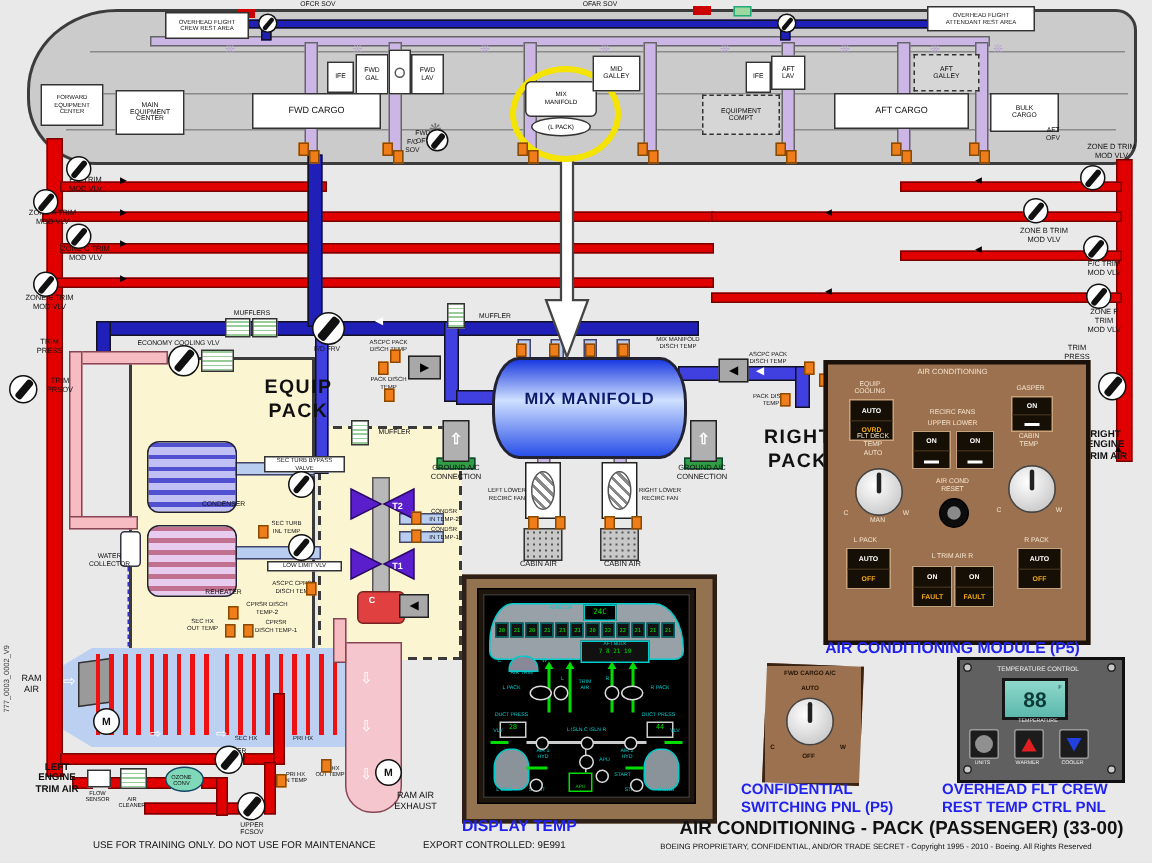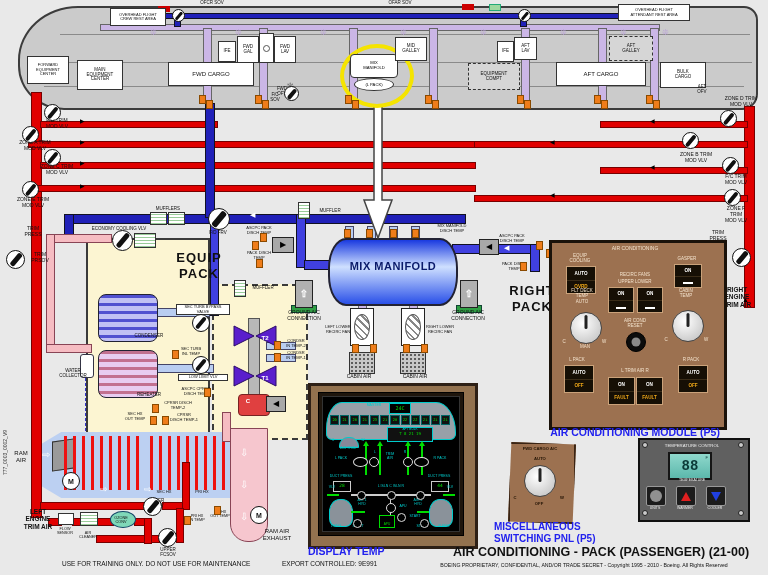--- a/index.html
+++ b/index.html
@@ -83,21 +83,21 @@
   #plane{position:absolute;left:3px;top:5px;width:128px;height:36px;background:#98a0a8;border:1px solid #0cc;border-radius:16px 20px 6px 6px/70% 80% 15% 15%;z-index:52;}
   #ztrow{position:absolute;left:7px;top:18px;width:120px;height:10px;display:flex;gap:1px;z-index:53;}
   #ztrow span{flex:1;background:#111;border:0.5px solid #066;color:#0e0;font-size:3.6px;display:flex;align-items:center;justify-content:center;font-family:"DejaVu Sans Mono",monospace;}
   .eng{position:absolute;width:22px;height:26px;background:#8a929a;border:1px solid #0cc;border-radius:45% 45% 30% 30%;z-index:53;}
   
   #miscp{position:absolute;left:508px;top:442px;width:64px;height:78px;background:#9c7150;border:2px solid #3a2414;clip-path:polygon(5% 0,100% 3%,95% 100%,0 97%);z-index:50;}
   .mtxt{position:absolute;color:#241405;font-size:4.2px;font-weight:bold;text-align:center;z-index:51;}
   
   #tempp{position:absolute;left:638px;top:438px;width:108px;height:80px;background:#606060;border:2px solid #101010;z-index:50;}
   #lcd{position:absolute;left:668px;top:452px;width:40px;height:24px;background:linear-gradient(#8fd8cc,#5cb8ac);border:2px solid #151515;z-index:51;display:flex;align-items:center;justify-content:center;}
-  #lcd b{color:#0c3b38;font-family:Liberation Mono, monospace;font-size:14px;}
+  #lcd b{color:#0c3b38;font-family:Liberation Sans, sans-serif;font-size:14px;}
   #lcd i{position:absolute;right:2px;top:1px;font-style:normal;font-size:4px;color:#0c3b38;}
   .tbtn{position:absolute;width:18px;height:18px;background:#1c1c1c;border:1px solid #999;border-radius:2px;display:flex;align-items:center;justify-content:center;z-index:51;}
   .wtxt{position:absolute;color:#eee;font-size:3.5px;text-align:center;z-index:51;}
   .screw{position:absolute;width:4px;height:4px;border-radius:50%;background:#c9c9c9;border:1px solid #222;z-index:51;}
   .cap{position:absolute;color:#2222ee;font-weight:bold;font-size:10.5px;line-height:1.15;white-space:pre-line;z-index:60;}
   .bigpack{position:absolute;font-weight:bold;font-size:13px;letter-spacing:1px;text-align:center;white-space:pre-line;z-index:30;color:#111;line-height:1.2;}
   #docnum{position:absolute;left:2px;top:430px;writing-mode:vertical-rl;transform:rotate(180deg);font-size:5px;color:#333;z-index:60;}
   .foot{position:absolute;font-size:6.5px;color:#111;z-index:60;}
   #title{position:absolute;left:436px;top:545px;width:330px;text-align:center;font-size:12.5px;font-weight:bold;color:#111;z-index:60;}
   #copyr{position:absolute;left:402px;top:562px;width:364px;text-align:center;font-size:5.2px;color:#111;z-index:60;}
@@ -355,21 +355,21 @@
   </div>
   <div class="cap" style="left:308px;top:545px;width:110px;text-align:left;">DISPLAY TEMP</div>
 
   <div id="miscp"></div>
   <div class="mtxt" style="left:508px;top:446px;width:64px;">FWD CARGO A/C</div>
   <div class="mtxt" style="left:526px;top:456px;width:28px;">AUTO</div>
   <div class="knob" style="left:524px;top:465px;width:30px;height:30px;"></div>
   <div class="mtxt" style="left:510px;top:495px;width:10px;">C</div>
   <div class="mtxt" style="left:527px;top:501px;width:24px;">OFF</div>
   <div class="mtxt" style="left:557px;top:495px;width:10px;">W</div>
-  <div class="cap" style="left:494px;top:521px;width:120px;text-align:left;font-size:10px;">MISCELLANEOUS
+  <div class="cap" style="left:494px;top:521px;width:120px;text-align:left;font-size:10px;">CONFIDENTIAL
 SWITCHING PNL (P5)</div>
 
   <div id="tempp"></div>
   <div class="screw" style="left:642px;top:442px;"></div>
   <div class="screw" style="left:738px;top:442px;"></div>
   <div class="screw" style="left:642px;top:510px;"></div>
   <div class="screw" style="left:738px;top:510px;"></div>
   <div class="wtxt" style="left:638px;top:443px;width:108px;font-size:4.3px;">TEMPERATURE CONTROL</div>
   <div id="lcd">
       <b>88</b>
@@ -381,24 +381,26 @@
     </div>
   <div class="tbtn" style="left:676px;top:486px;">
       <span style="width:0;height:0;border-left:5px solid transparent;border-right:5px solid transparent;border-bottom:9px solid #e02020;"></span>
     </div>
   <div class="tbtn" style="left:706px;top:486px;">
       <span style="width:0;height:0;border-left:5px solid transparent;border-right:5px solid transparent;border-top:9px solid #2040e0;"></span>
     </div>
   <div class="wtxt" style="left:642px;top:506px;width:26px;">UNITS</div>
   <div class="wtxt" style="left:672px;top:506px;width:26px;">WARMER</div>
   <div class="wtxt" style="left:702px;top:506px;width:26px;">COOLER</div>
+  <div class="cap" style="left:628px;top:521px;width:136px;text-align:left;font-size:10px;">OVERHEAD FLT CREW
+REST TEMP CTRL PNL</div>
 
   <div class="foot" style="left:62px;top:560px;">USE FOR TRAINING ONLY. DO NOT USE FOR MAINTENANCE</div>
   <div class="foot" style="left:282px;top:560px;">EXPORT CONTROLLED: 9E991</div>
-  <div id="title">AIR CONDITIONING - PACK (PASSENGER) (21-00)</div>
+  <div id="title">AIR CONDITIONING - PACK (PASSENGER) (33-00)</div>
   <div id="copyr">BOEING PROPRIETARY, CONFIDENTIAL, AND/OR TRADE SECRET - Copyright 1995 - 2010 - Boeing. All Rights Reserved</div>
   <div id="docnum">777_0003_0002_V9</div>
 <div class="pipe lv" style="left: 100px; top: 24px; width: 558px; height: 5px;"></div>
     <div class="pipe db" style="left: 118px; top: 13px; width: 530px; height: 4px;"></div>
     <div class="pipe lv" style="left: 203px; top: 28px; width: 7px; height: 74px;"></div>
     <div class="pipe lv" style="left: 259px; top: 28px; width: 7px; height: 74px;"></div>
     <div class="pipe lv" style="left: 349px; top: 28px; width: 7px; height: 74px;"></div>
     <div class="pipe lv" style="left: 429px; top: 28px; width: 7px; height: 74px;"></div>
     <div class="pipe lv" style="left: 521px; top: 28px; width: 7px; height: 74px;"></div>
     <div class="pipe lv" style="left: 598px; top: 28px; width: 7px; height: 74px;"></div>

